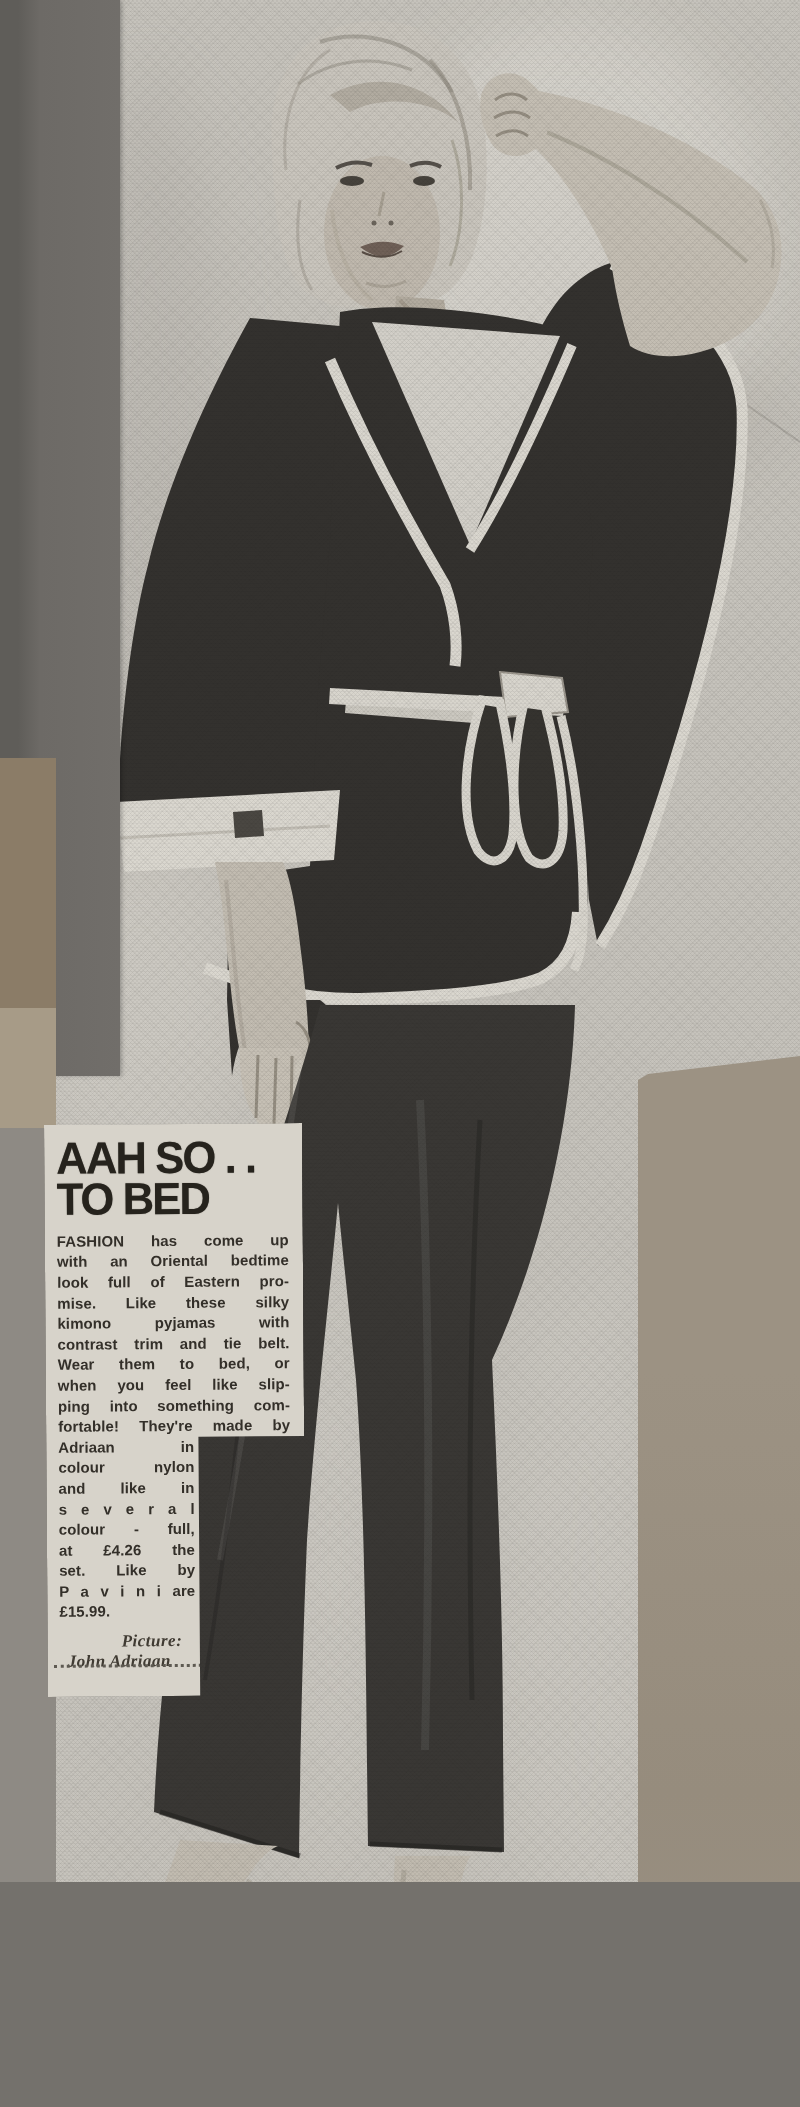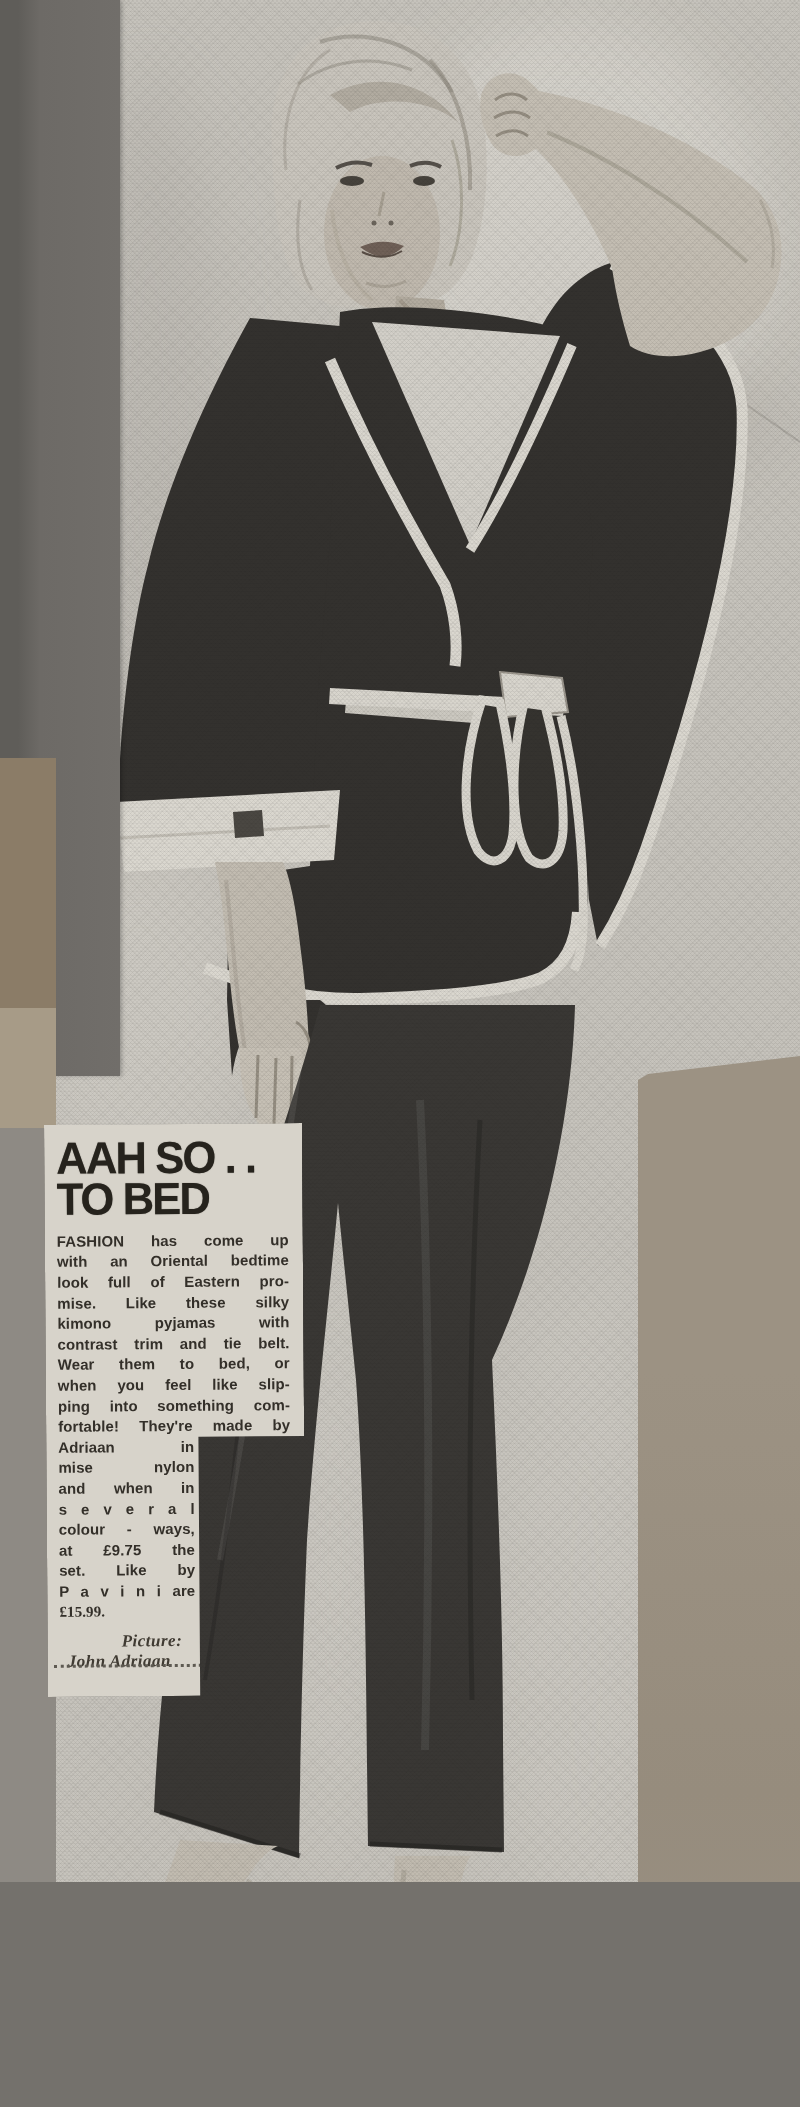--- a/index.html
+++ b/index.html
@@ -64,21 +64,21 @@
     color:#26231d;transform:scaleX(.97);transform-origin:left top;
     text-shadow:0 0 1px rgba(38,35,29,.55);
   }
   .body-copy{margin-top:11px;}
   .bl{
     width:232px;font-weight:700;font-size:15px;line-height:20.6px;
     color:#332f29;text-align:justify;text-align-last:justify;
     white-space:normal;letter-spacing:.1px;
   }
   .bl.nr{width:136px;}
-  .bl.last{text-align-last:left;font-family:Liberation Serif, serif;}
+  .bl.last{text-align-last:left;}
   .credit{margin-top:9px;font-family:"Liberation Serif",serif;
     font-style:italic;font-weight:700;font-size:17px;color:#403b33;letter-spacing:.5px;}
   .credit .c1{margin-left:62px;}
   .credit .c2{margin-left:8px;}
   .dotline{
     position:absolute;left:6px;top:540px;width:148px;
     border-top:3px dotted #5e5a52;
   }
 </style>
 </head>
@@ -275,25 +275,25 @@
         <div class="bl">with an Oriental bedtime</div>
         <div class="bl">look full of Eastern pro-</div>
         <div class="bl">mise. Like these silky</div>
         <div class="bl">kimono pyjamas with</div>
         <div class="bl">contrast trim and tie belt.</div>
         <div class="bl">Wear them to bed, or</div>
         <div class="bl">when you feel like slip-</div>
         <div class="bl">ping into something com-</div>
         <div class="bl">fortable! They're made by</div>
         <div class="bl nr">Adriaan in</div>
-        <div class="bl nr">mise nylon</div>
-        <div class="bl nr">and when in</div>
+        <div class="bl nr">colour nylon</div>
+        <div class="bl nr">and like in</div>
         <div class="bl nr">s e v e r a l</div>
-        <div class="bl nr">colour - ways,</div>
-        <div class="bl nr">at £9.75 the</div>
+        <div class="bl nr">colour - full,</div>
+        <div class="bl nr">at £4.26 the</div>
         <div class="bl nr">set. Like by</div>
         <div class="bl nr">P a v i n i are</div>
         <div class="bl nr last">£15.99.</div>
       </div>
       <div class="credit">
         <div class="c1">Picture:</div>
         <div class="c2">John Adriaan</div>
       </div>
     </div>
     <div class="dotline"></div>

